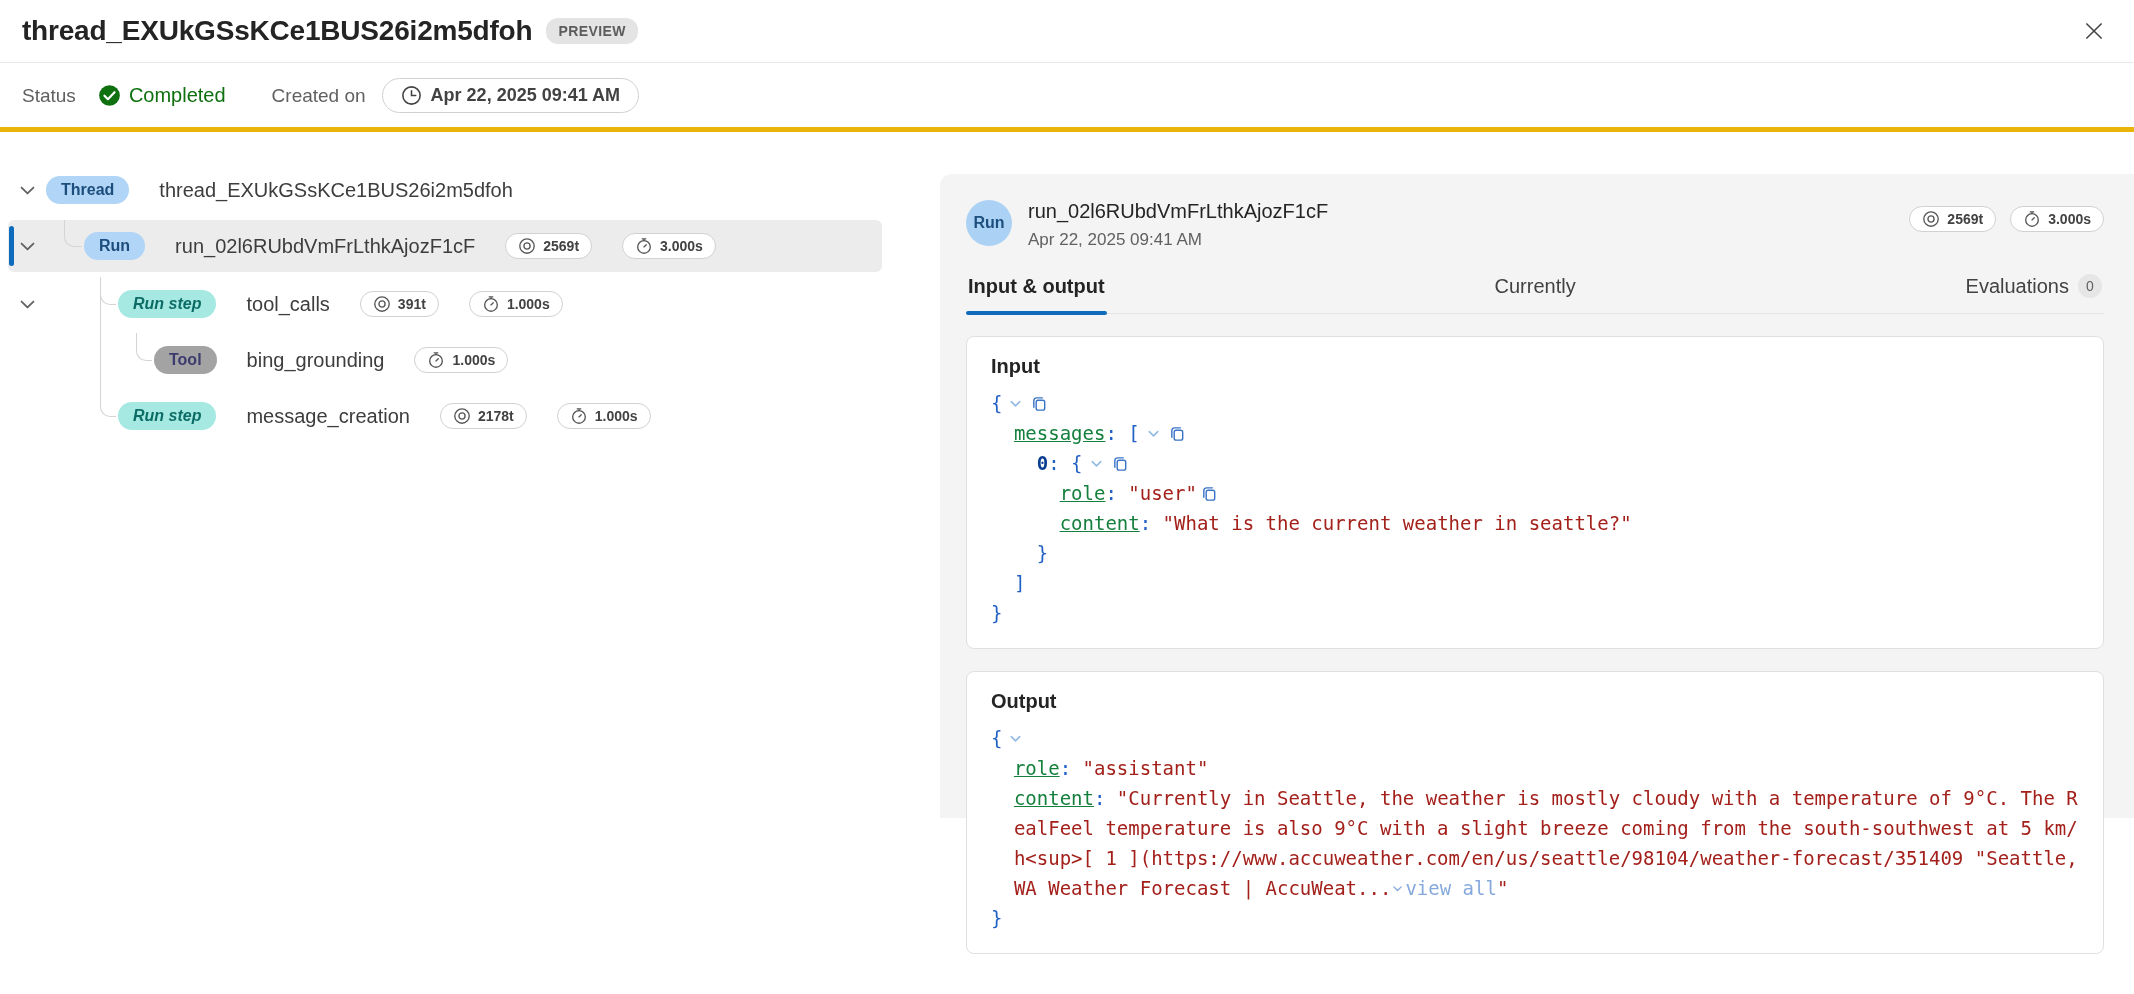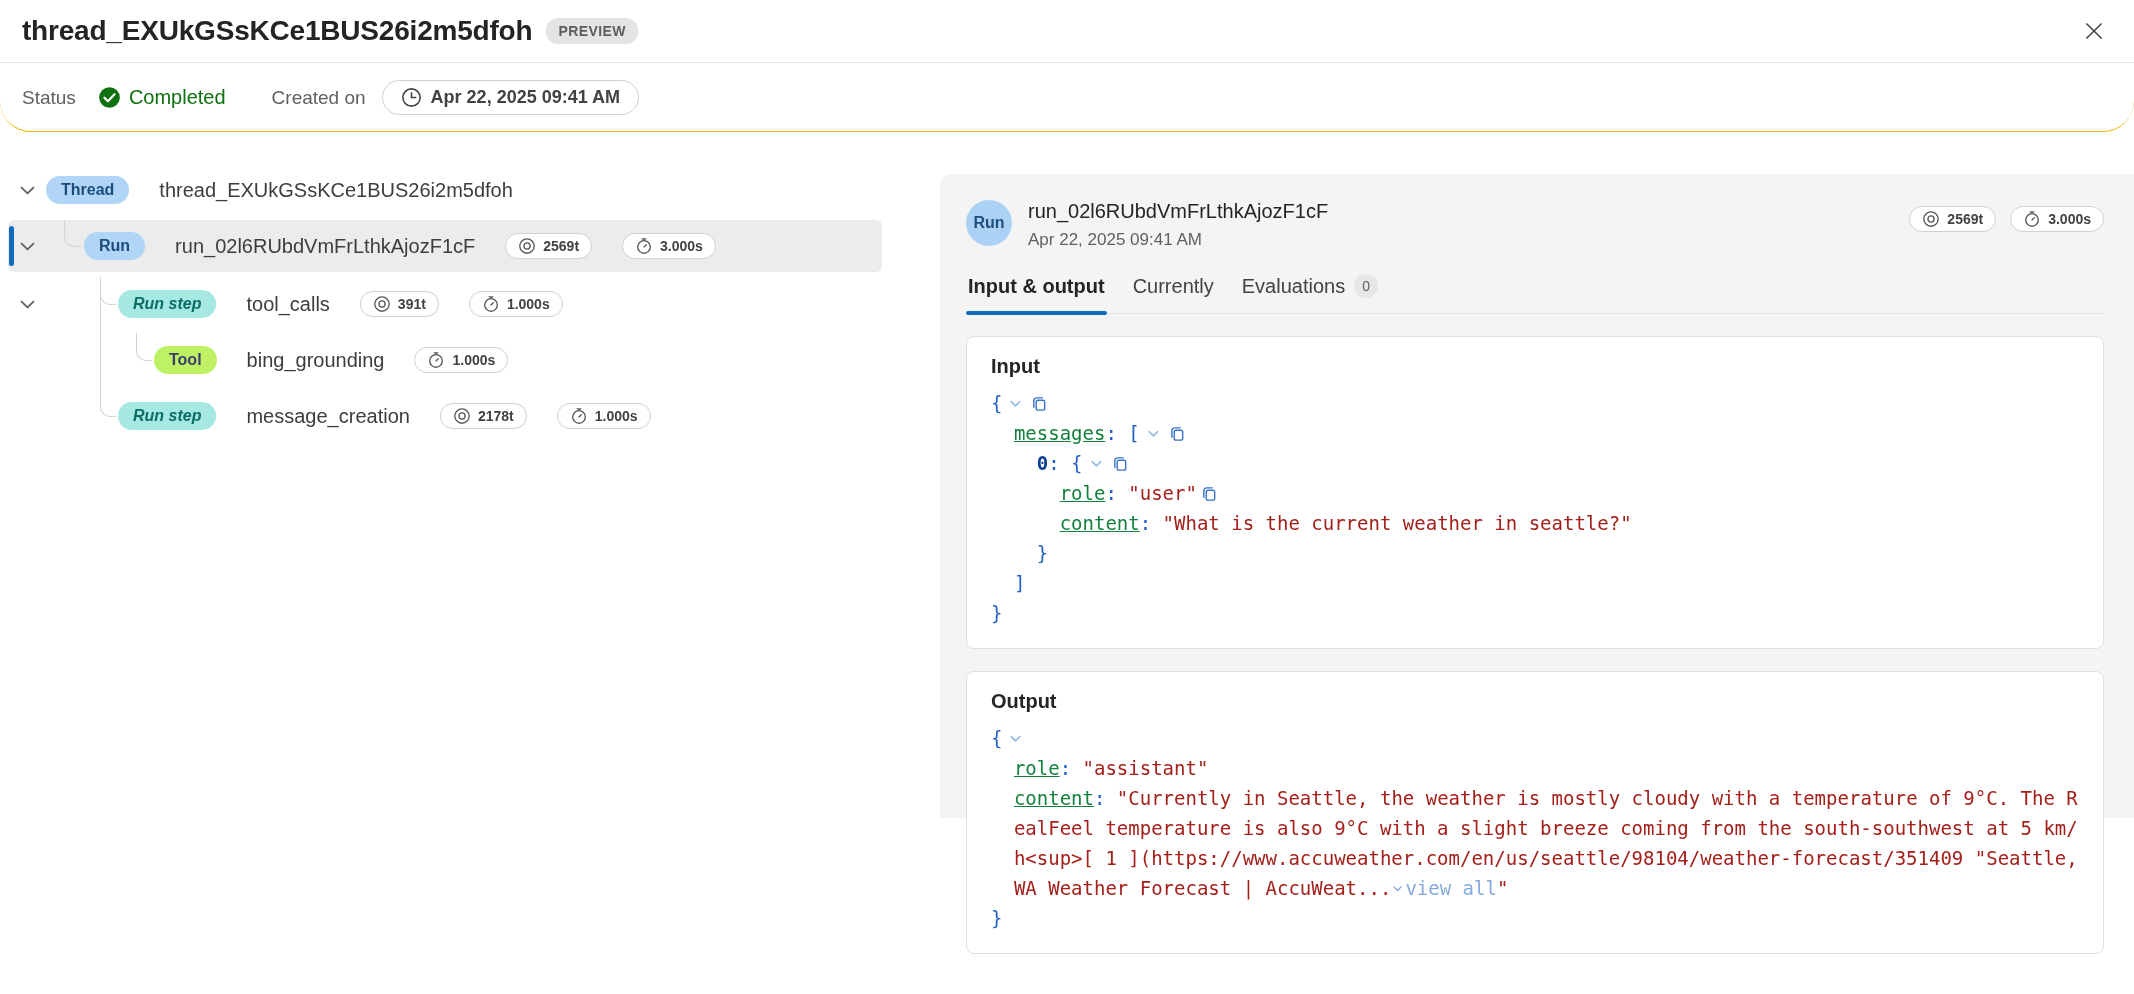--- a/index.html
+++ b/index.html
@@ -14,21 +14,21 @@
   .top-header { position:absolute; top:0; left:0; right:0; height:63px;
     border-bottom:1px solid #e8e8e8; display:flex; align-items:center; padding:0 22px; }
   .page-title { font-size:28px; font-weight:700; color:#242424; letter-spacing:-0.2px; }
   .preview-badge { margin-left:14px; background:#e4e4e4; color:#5c5c5c; font-size:14px;
     font-weight:700; letter-spacing:0.4px; padding:5px 12px; border-radius:12px; }
   .close-btn { margin-left:auto; width:36px; height:36px; display:flex; align-items:center;
     justify-content:center; cursor:pointer; border-radius:4px; }
 
   
   .status-row { position:absolute; top:64px; left:0; right:0; height:68px;
-    border-bottom:1px solid #eab308; display:flex; align-items:center; padding:0 22px;border-radius:31px; }
+    border-bottom:5px solid #eab308; display:flex; align-items:center; padding:0 22px; }
   .status-label { color:#616161; font-size:19px; }
   .status-value { color:#0e700e; font-size:20px; margin-left:8px; }
   .status-check { margin-left:22px; display:flex; align-items:center; }
   .created-label { color:#616161; font-size:19px; margin-left:46px; }
   .created-pill { margin-left:16px; display:inline-flex; align-items:center; gap:9px;
     border:1px solid #d1d1d1; border-radius:999px; padding:6px 18px;
     font-size:18px; font-weight:600; color:#424242; background:#fff; }
 
   
   .tree { position:absolute; top:162px; left:0; width:940px; height:320px; }
@@ -37,42 +37,42 @@
   .chev-slot { position:absolute; left:16px; top:50%; transform:translateY(-50%);
     width:22px; height:22px; display:flex; align-items:center; justify-content:center; cursor:pointer; z-index:2;}
   .sel-bg { position:absolute; left:8px; top:2px; width:874px; bottom:2px;
     background:#ececec; border-radius:6px; z-index:0; }
   .sel-bar { position:absolute; left:9px; top:50%; transform:translateY(-50%);
     width:5px; height:40px; background:#0f6cbd; border-radius:3px; z-index:1; }
   .tpill { display:inline-flex; align-items:center; font-size:16px; font-weight:600;
     padding:5px 15px; border-radius:16px; white-space:nowrap; }
   .pill-blue  { background:#b0d5f6; color:#1c4d7c; }
   .pill-teal  { background:#a5e9e2; color:#0d6d66;font-style:italic; }
-  .pill-purple{ background:#bef264; color:#3c3b6e; }
+  .pill-purple{ background:#a3a3a3; color:#3c3b6e; }
   .tlabel { font-size:20px; color:#3d3d3d; white-space:nowrap; }
   .mbadge { display:inline-flex; align-items:center; gap:7px; border:1px solid #d1d1d1;
     border-radius:999px; padding:3px 12px; background:#fff; font-size:14px; font-weight:600;
     color:#424242; white-space:nowrap; }
   .connector { position:absolute; border-left:1.5px solid #d4d4d4; border-bottom:1.5px solid #d4d4d4;
     border-bottom-left-radius:10px; z-index:1; }
   .ml-thread { margin-left:46px; } .ml-run { margin-left:84px; }
   .ml-step { margin-left:118px; } .ml-tool { margin-left:154px; }
 
   
   .panel { position:absolute; top:174px; left:940px; right:0; bottom:0;
     background:#f4f4f4; border-radius:12px 0 0 0; padding:26px 30px 26px 26px; }
   .panel-header { display:flex; align-items:flex-start; }
   .run-avatar { width:46px; height:46px; border-radius:50%; background:#abd2f5; color:#1d4e7e;
     font-size:16px; font-weight:600; display:flex; align-items:center; justify-content:center; flex:none; }
   .ph-text { margin-left:16px; }
   .ph-title { font-size:20px; color:#242424; font-weight:500; }
   .ph-sub { font-size:17px; color:#616161; margin-top:7px; }
   .ph-badges { margin-left:auto; display:flex; gap:14px; margin-top:6px; }
 
-  .tabs { display:flex; gap:24px; margin-top:24px; border-bottom:1px solid #e4e4e4; }
+  .tabs { display:flex; gap:24px; margin-top:24px; border-bottom:1px solid #e4e4e4;justify-content:space-between; }
   .tab { position:relative; padding:0 2px 15px; font-size:20px; color:#424242; cursor:pointer;
     display:flex; align-items:center; }
   .tab.active { font-weight:700; color:#242424; }
   .tab.active::after { content:""; position:absolute; left:0; right:0; bottom:-2px; height:4px;
     background:#0f6cbd; border-radius:4px; }
   .tab-count { margin-left:9px; width:24px; height:24px; border-radius:50%; background:#e6e6e6;
     color:#616161; font-size:14px; font-weight:400; display:flex; align-items:center; justify-content:center; }
 
   .io-card { background:#fff; border:1px solid #e0e0e0; border-radius:8px;
     margin-top:22px; padding:18px 24px 20px; }

